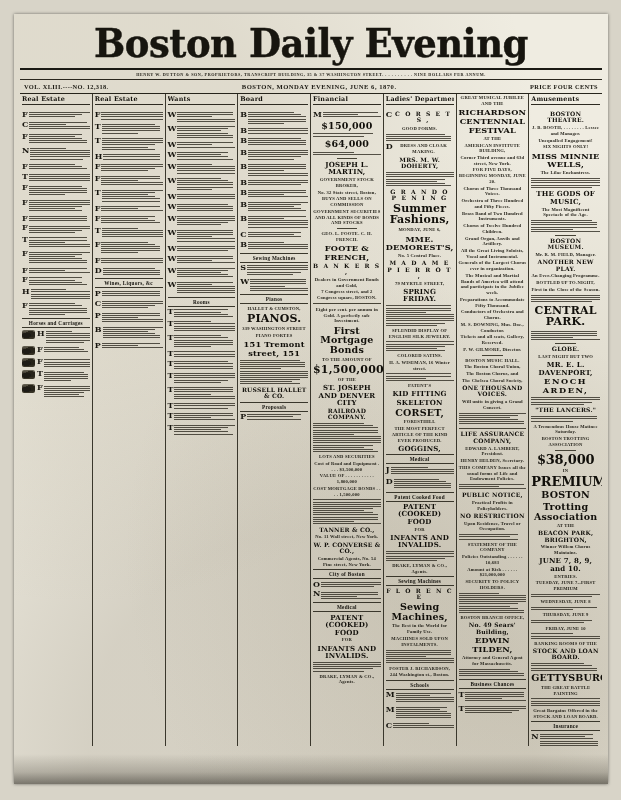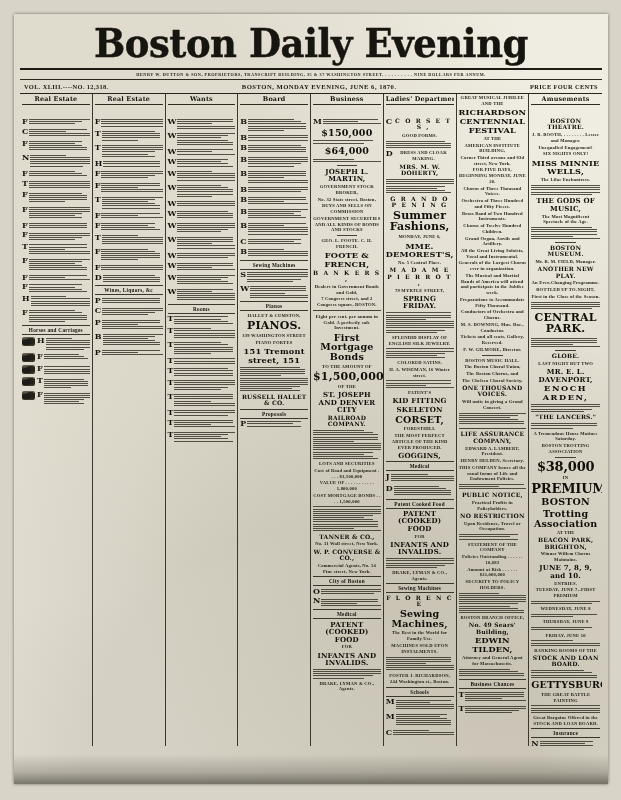--- a/index.html
+++ b/index.html
@@ -50,23 +50,23 @@
   
   .cols{display:flex;height:652px;overflow:hidden;border-top:1px solid #26241b;}
   .col{
     width:72.75px;flex:0 0 72.75px;
     border-right:1px solid #3a372c;
     padding:0 2px;box-sizing:border-box;overflow:hidden;
   }
   .col:last-child{border-right:none;}
 
   .colhead{
-    text-align:center;font-family:"DejaVu Serif",serif;font-weight:bold;
+    font-family:"DejaVu Serif",serif;font-weight:bold;
     font-size:6.4px;letter-spacing:.2px;color:#14120d;
-    padding:1px 0 1.5px 0;border-bottom:1px solid #2d2a21;margin-bottom:13px;
+    padding:1px 0 1.5px 0;border-bottom:1px solid #2d2a21;margin-bottom:6px;
     white-space:nowrap;overflow:hidden;
   }
   .subhead{
     text-align:center;font-weight:bold;font-size:5.2px;letter-spacing:.3px;
     color:#14120d;border-top:1px solid #3a372c;border-bottom:1px solid #3a372c;
     padding:1px 0;margin:2px 0 1.5px 0;white-space:nowrap;overflow:hidden;
   }
 
   
   .ad{margin-bottom:2.2px;}
@@ -970,21 +970,21 @@
               <span class="dc">P</span>
               <div class="lines">
                 <div class="ln s3"></div>
                 <div class="ln s4"></div>
                 <div class="ln s3"></div>
               </div>
               <div class="fin"></div>
             </div>
           </div>
           <div class="col">
-            <div class="colhead">Business</div>
+            <div class="colhead">Financial</div>
             <div class="ad">
               <span class="dc">M</span>
               <div class="lines">
                 <div class="ln s2"></div>
                 <div class="ln s5"></div>
                 <div class="ln s1"></div>
               </div>
               <div class="fin"></div>
             </div>
             <div class="big b9">$150,000</div>

